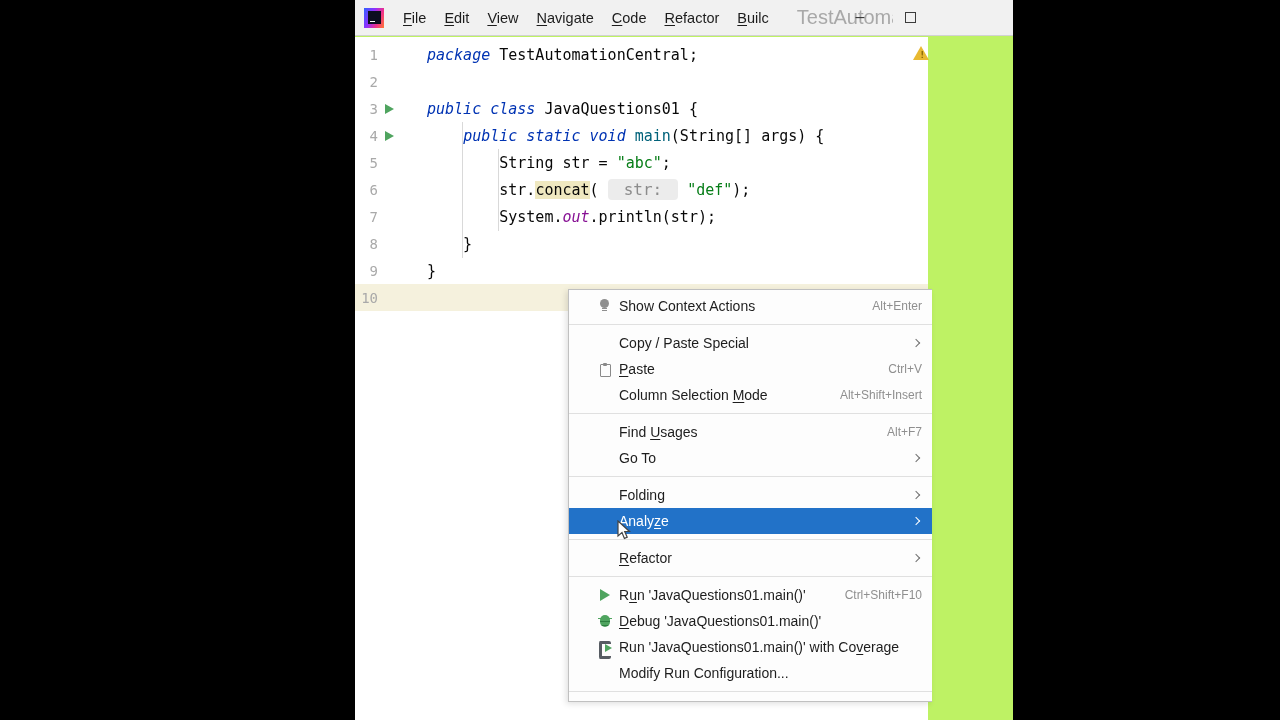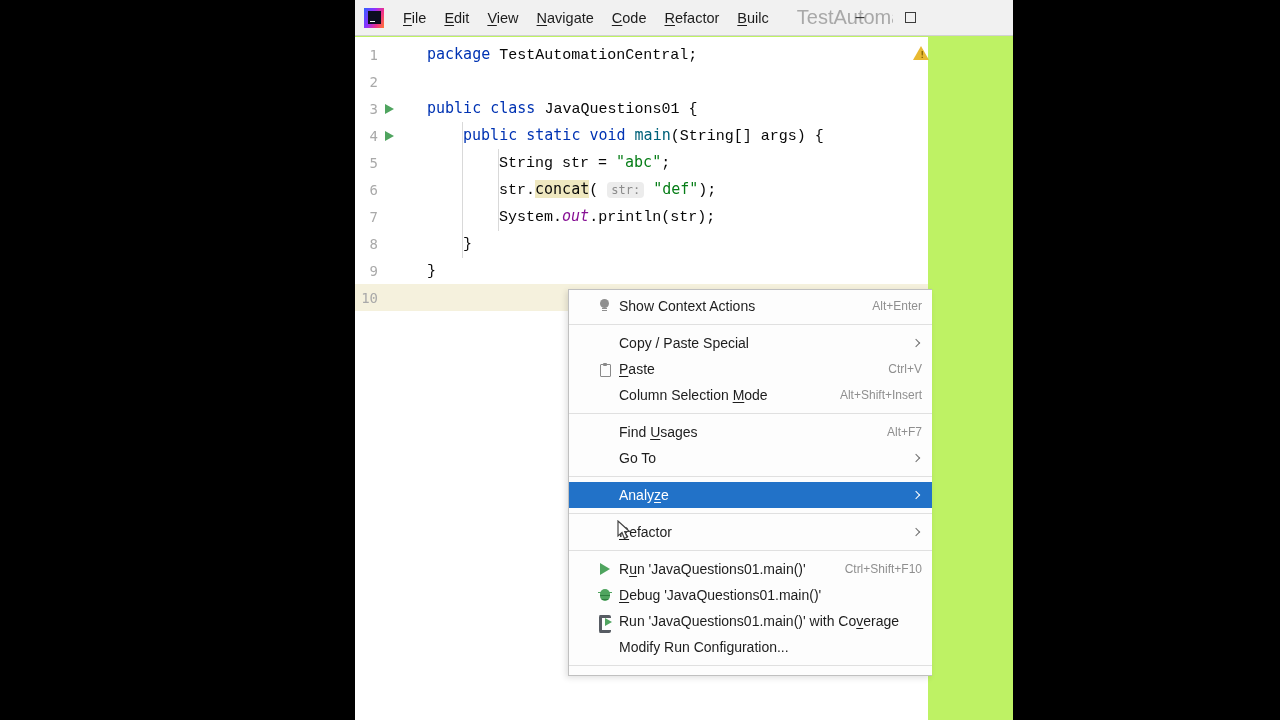--- a/index.html
+++ b/index.html
@@ -37,28 +37,28 @@
   .editor { position:absolute; left:0; top:37px; width:573px; height:683px; background:#fff;
             font-family:"DejaVu Sans Mono", monospace; }
   .code-rows { padding-top:4px; position:relative; }
   .code-row { display:flex; height:27px; align-items:center; position:relative; }
   .code-row.current { background:#f5f1dd; }
   .ln { width:23px; text-align:right; font-size:14px; color:#a9a9a9; flex:0 0 auto; }
   .gut { width:22px; flex:0 0 auto; display:flex; align-items:center; justify-content:center; }
   .run-arrow { width:0; height:0; border-left:9px solid #4fa45f;
                border-top:5.5px solid transparent; border-bottom:5.5px solid transparent; }
   .code { padding-left:27px; font-size:15px; white-space:pre; color:#080808; }
-  .seg-k { color:#0033b3; }
-  .seg-p { color:#080808;font-family:Liberation Mono, monospace; }
+  .seg-k { color:#0033b3;font-style:italic; }
+  .seg-p { color:#080808; }
   .seg-s { color:#067d17; }
   .seg-m { color:#00627a; }
   .seg-f { color:#871094; font-style:italic; }
   .seg-hl { background:#efe8c0; }
-  .seg-hint { background:#ececec; color:#8c8c8c; border-radius:4px; padding:1px 4px;
-              font-size:12px; }
+  .seg-hint { background:#ececec; color:#8c8c8c; border-radius:4px; padding:1px 16px;
+              font-size:16px; }
   .indent-guide { position:absolute; width:1px; background:#d9d9d9; }
   .guide-a { left:107px; top:85px; height:136px; }
   .guide-b { left:143px; top:112px; height:82px; }
 
   
   .warn-wrap { position:absolute; left:558px; top:9px; width:18px; height:16px; }
   .warning-triangle { position:absolute; width:0; height:0;
       border-left:8px solid transparent; border-right:8px solid transparent;
       border-bottom:14px solid #e8b931; }
   .warn-mark { position:absolute; left:6.5px; top:4px; font-size:9px; font-weight:bold; color:#7a5b00; }
@@ -224,20 +224,25 @@
           <span class="mi-icon"></span>
           <span class="mi-label">Find <u>U</u>sages</span>
           <span class="mi-shortcut">Alt+F7</span>
         </div>
         <div class="menu-item">
           <span class="mi-icon"></span>
           <span class="mi-label">Go To</span>
           <span class="mi-arrow"></span>
         </div>
         <div class="menu-sep"></div>
+        <div class="menu-item">
+          <span class="mi-icon"></span>
+          <span class="mi-label">Folding</span>
+          <span class="mi-arrow"></span>
+        </div>
         <div class="menu-item selected">
           <span class="mi-icon"></span>
           <span class="mi-label">Analy<u>z</u>e</span>
           <span class="mi-arrow"></span>
         </div>
         <div class="menu-sep"></div>
         <div class="menu-item">
           <span class="mi-icon"></span>
           <span class="mi-label"><u>R</u>efactor</span>
           <span class="mi-arrow"></span>

